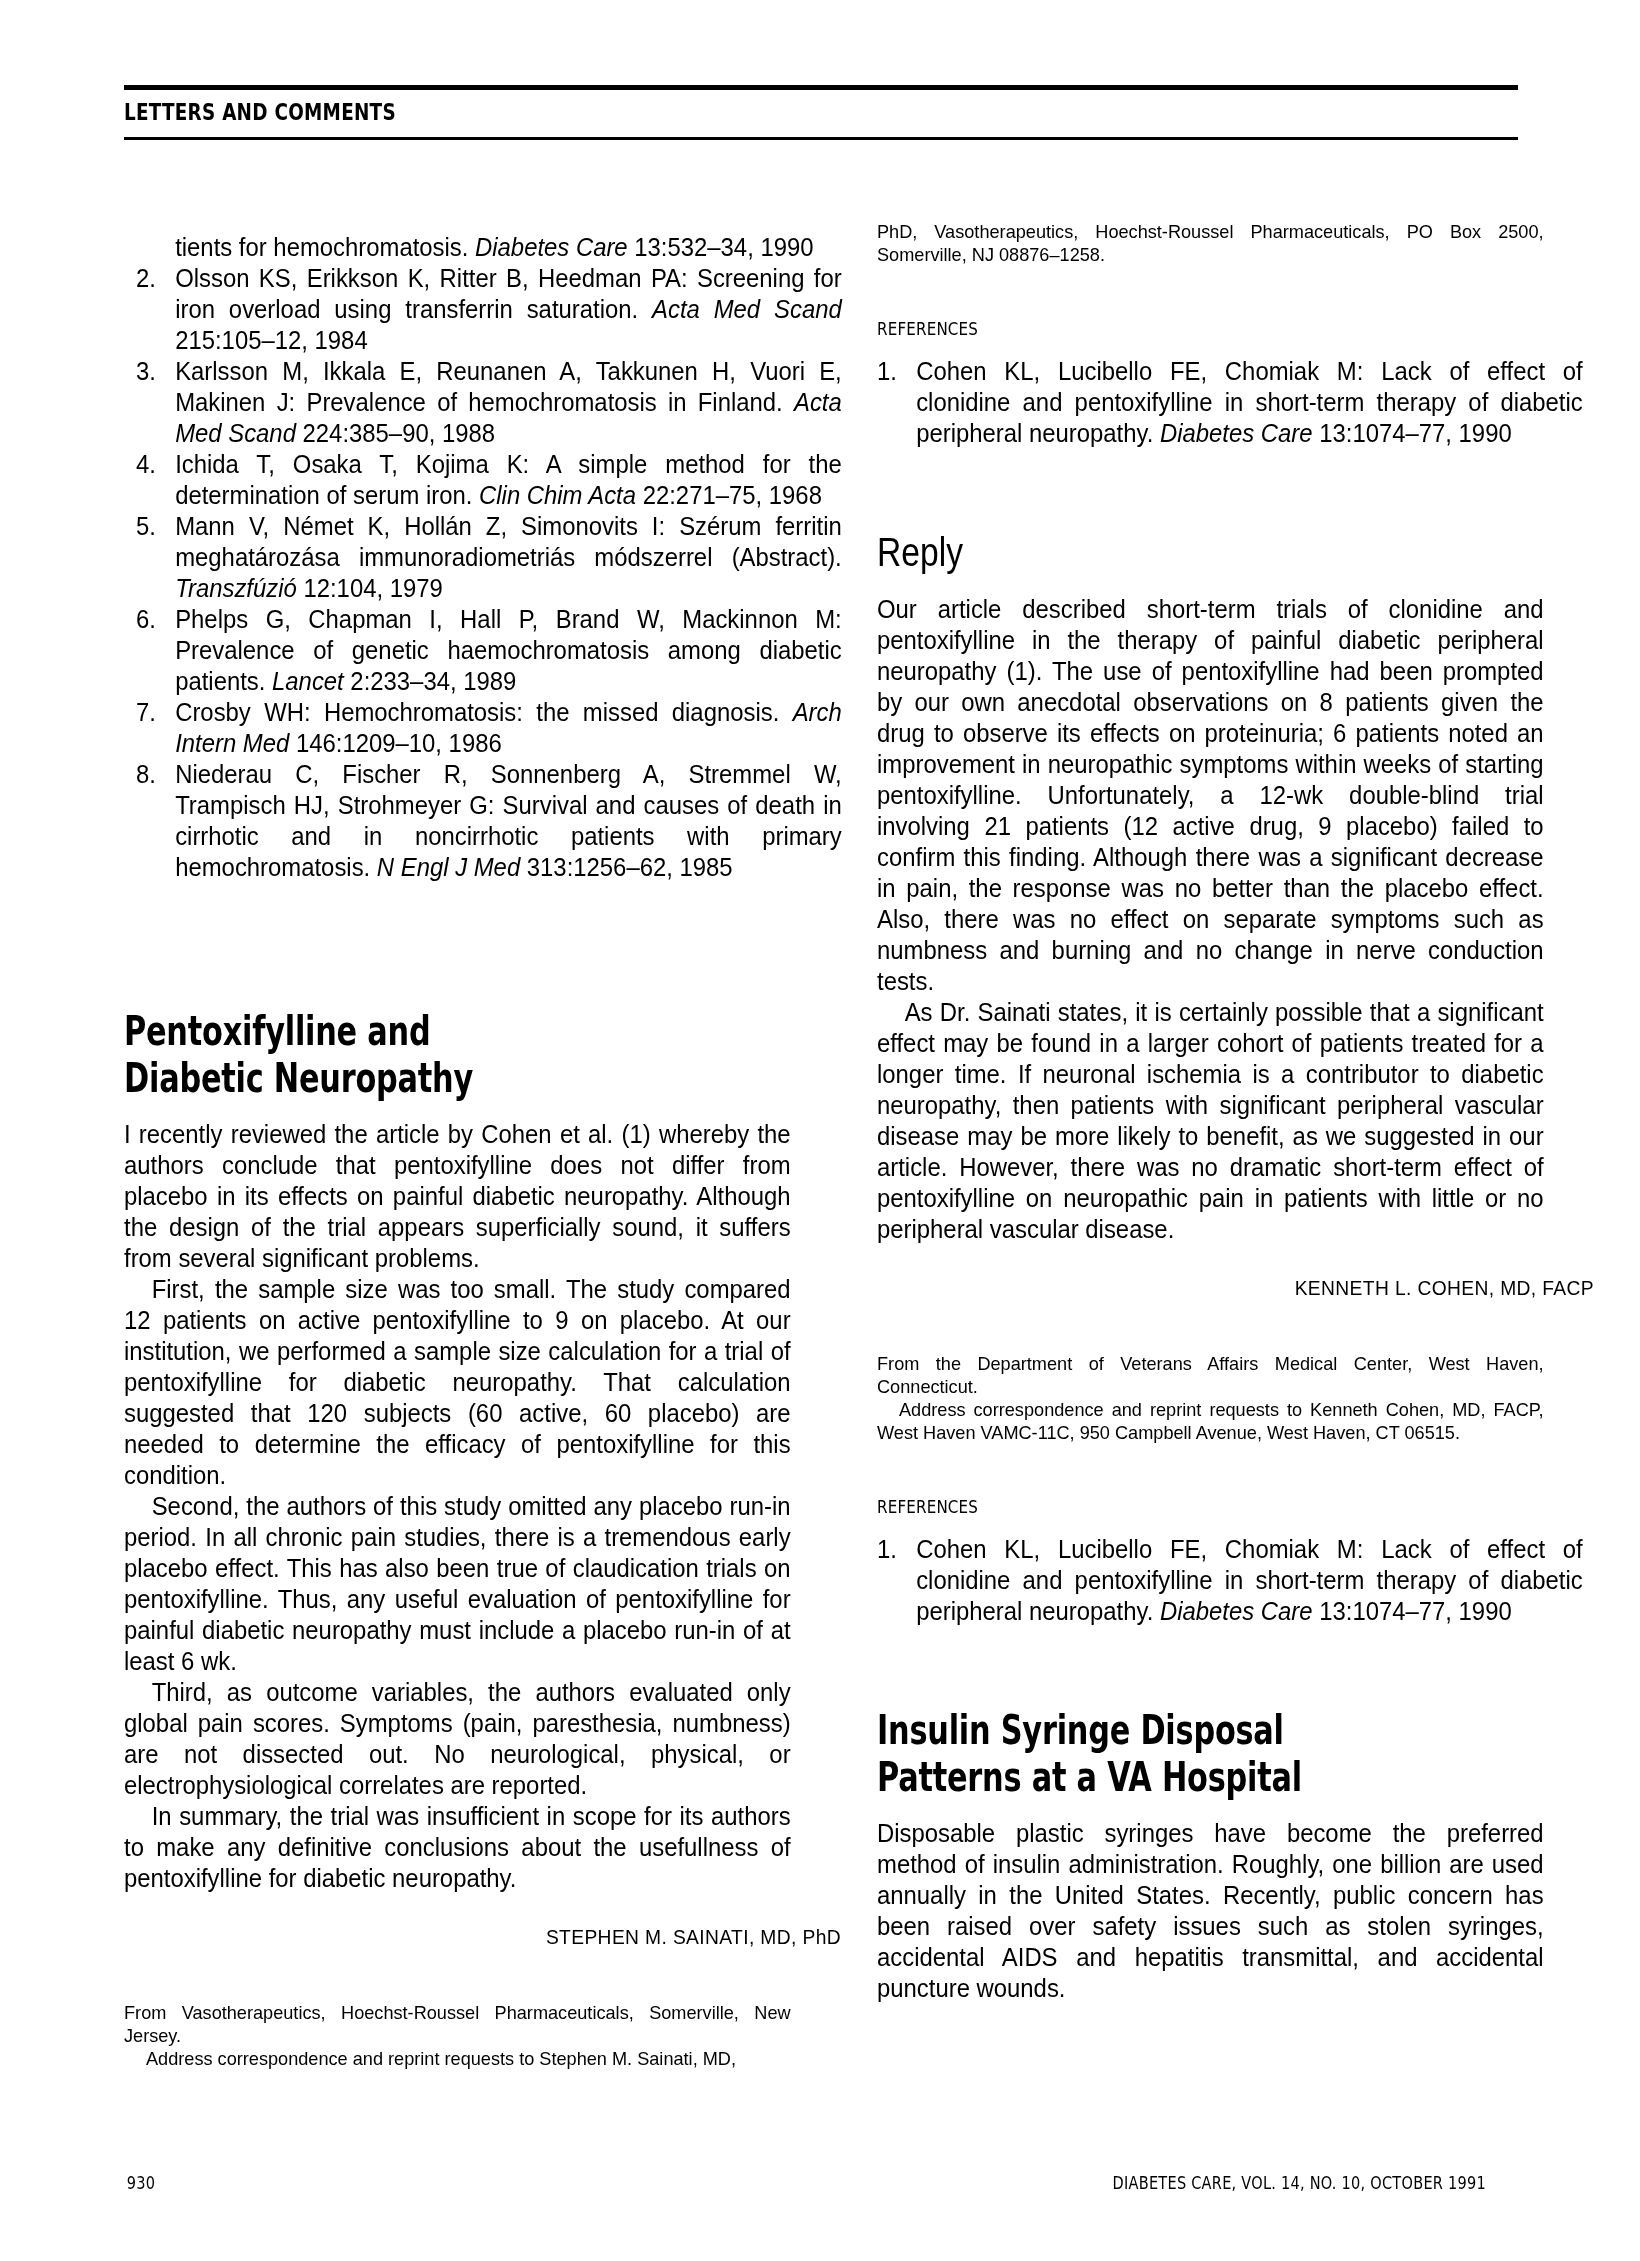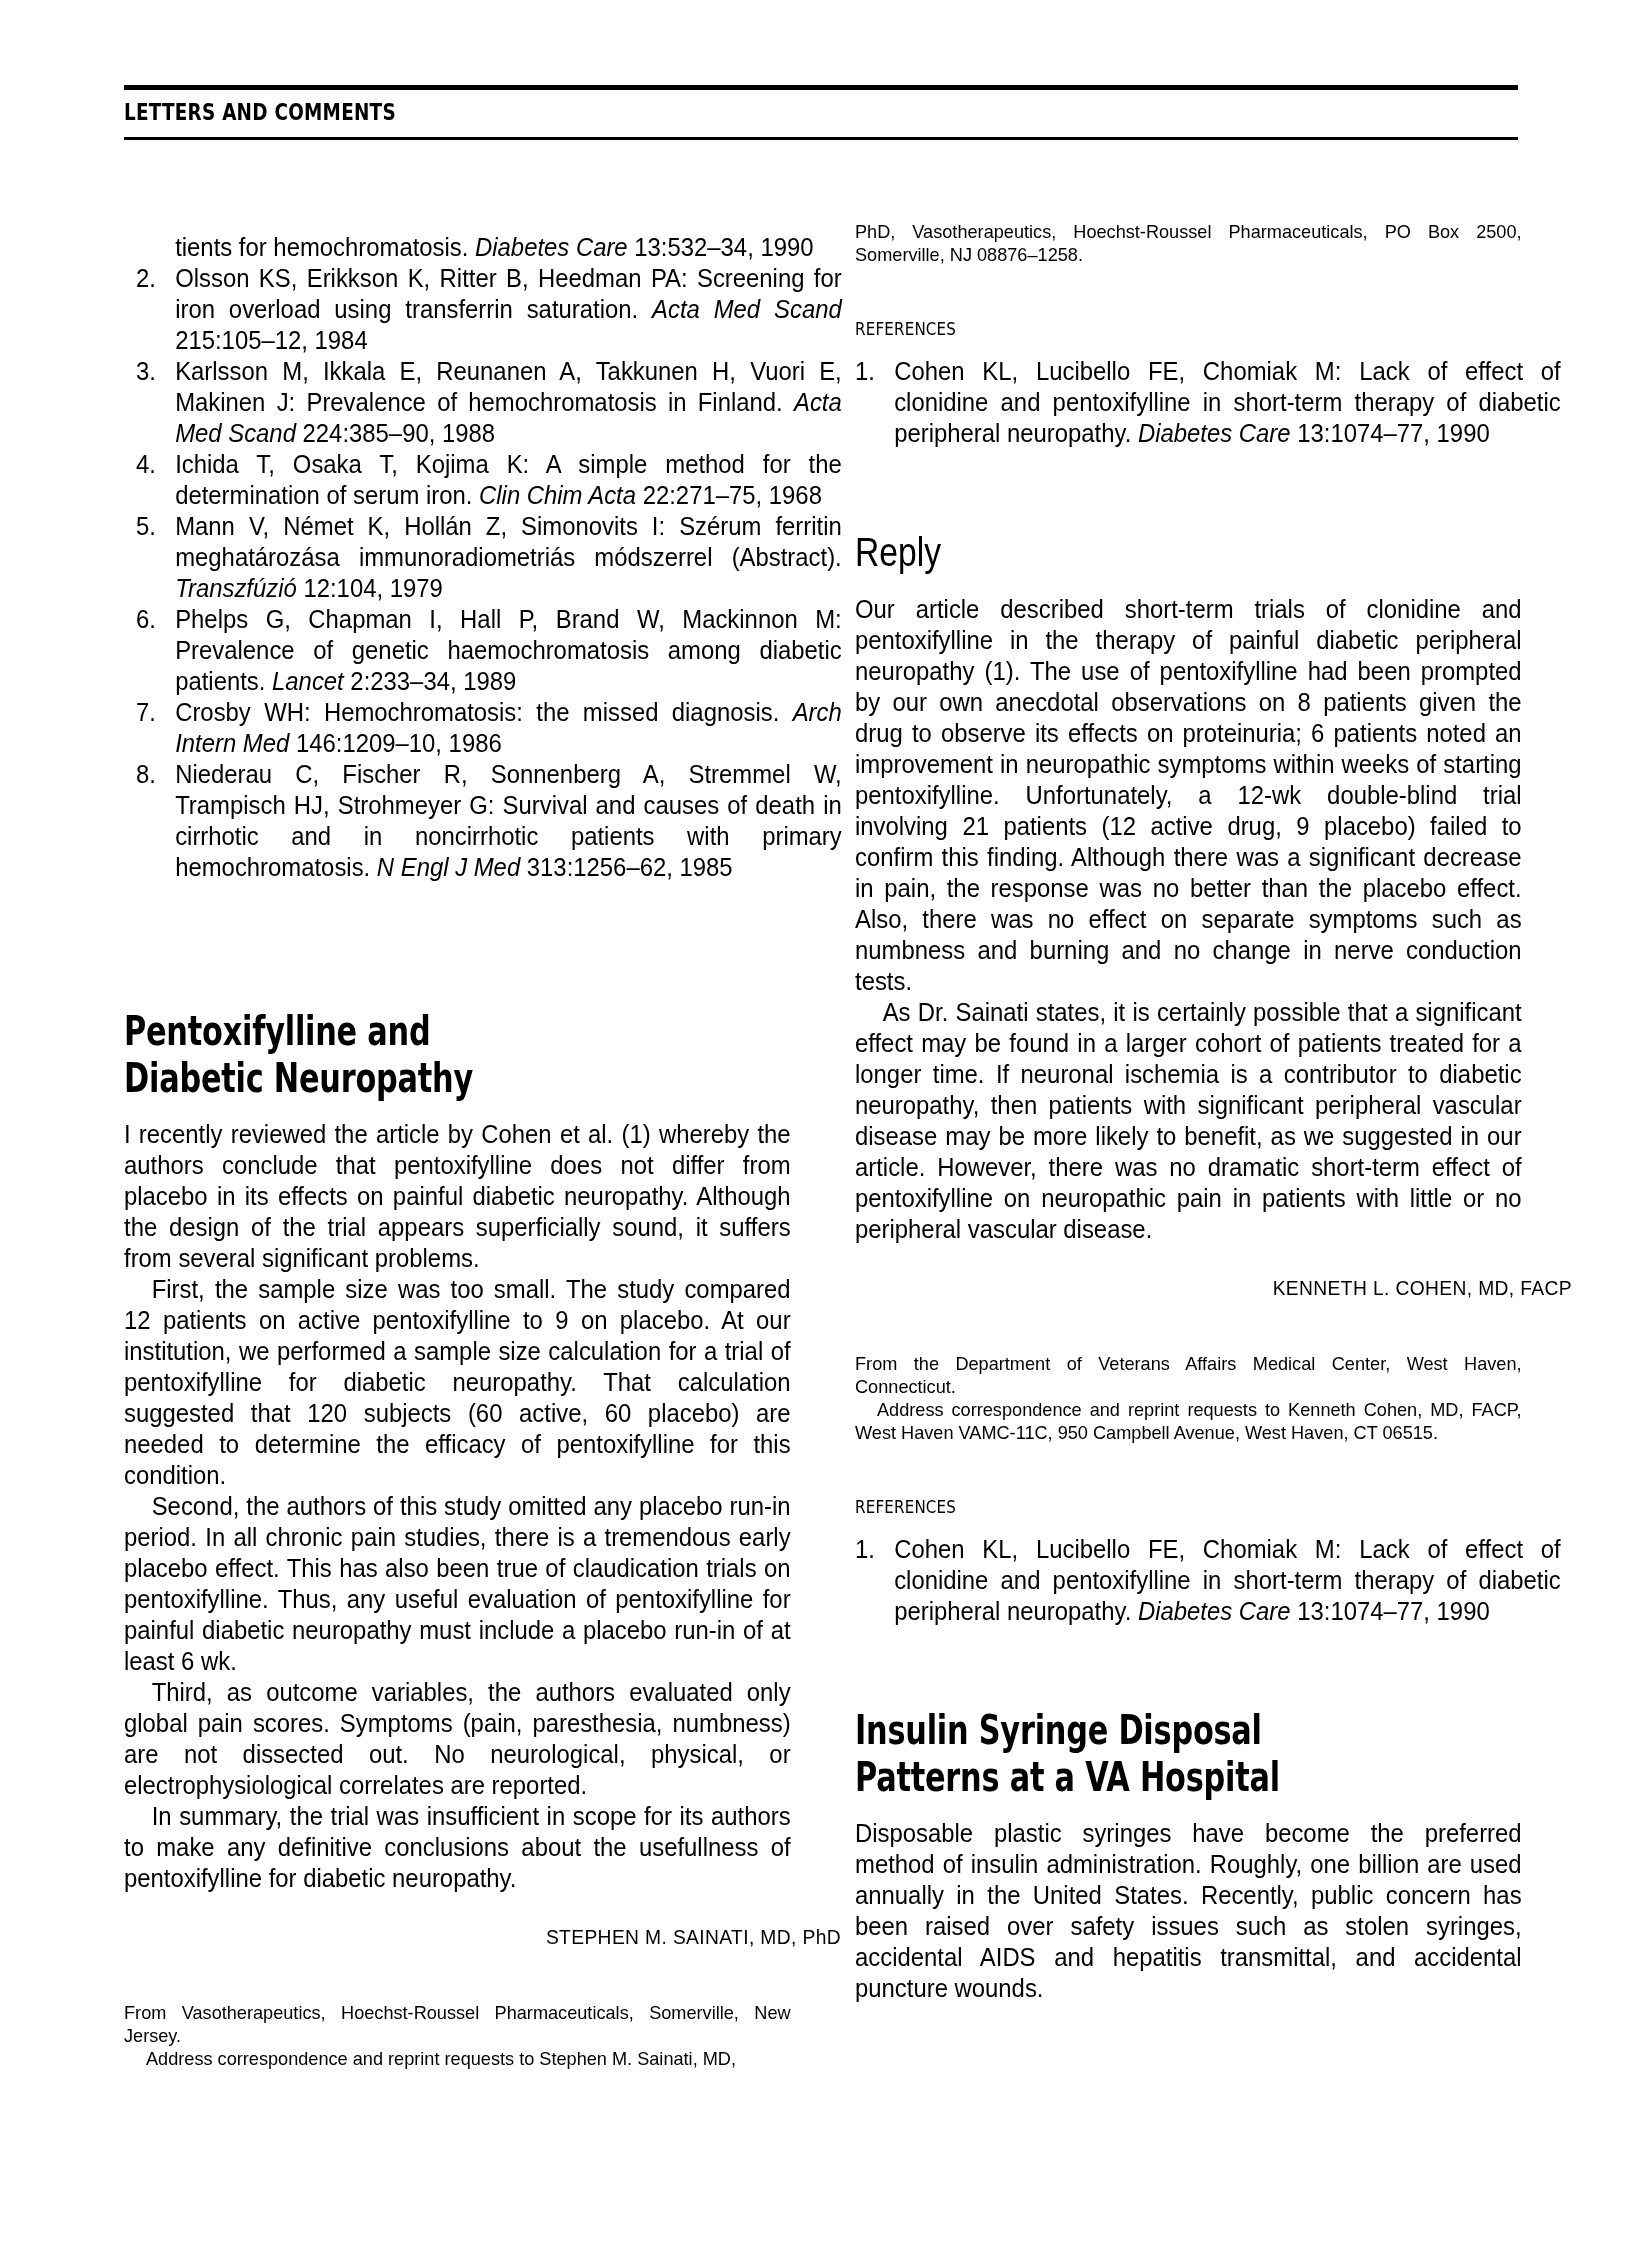--- a/index.html
+++ b/index.html
@@ -58,21 +58,21 @@
     left: 124px;
     top: 220px;
     width: 1398px;
   }
   .col {
     position: absolute;
     top: 0;
     width: 667px;
   }
   .col-left  { left: 0px; }
-  .col-right { left: 731px; }
+  .col-right { left: 753px; }
 
   
   .body-text {
     font-family: "Liberation Sans", sans-serif;
     font-size: 25px;
     line-height: 31px;
     text-align: justify;
     text-justify: inter-word;
     margin: 0;
     transform: scaleX(0.955);
@@ -330,15 +330,21 @@
       <h1 class="art-title">Patterns at a VA Hospital</h1>
 
       <div class="sp-sm"></div>
 
       <p class="body-text noindent">Disposable plastic syringes have become the preferred method of insulin administration. Roughly, one billion are used annually in the United States. Recently, public concern has been raised over safety issues such as stolen syringes, accidental AIDS and hepatitis transmittal, and accidental puncture wounds.</p>
 
     </div>
 
   </div>
 
+  <div class="footer">
+    <div class="footer-inner">
+      <span class="pageno">930</span>
+      <span class="journal">DIABETES CARE, VOL. 14, NO. 10, OCTOBER 1991</span>
+    </div>
+  </div>
 
 </div>
 
 
 </body></html>

